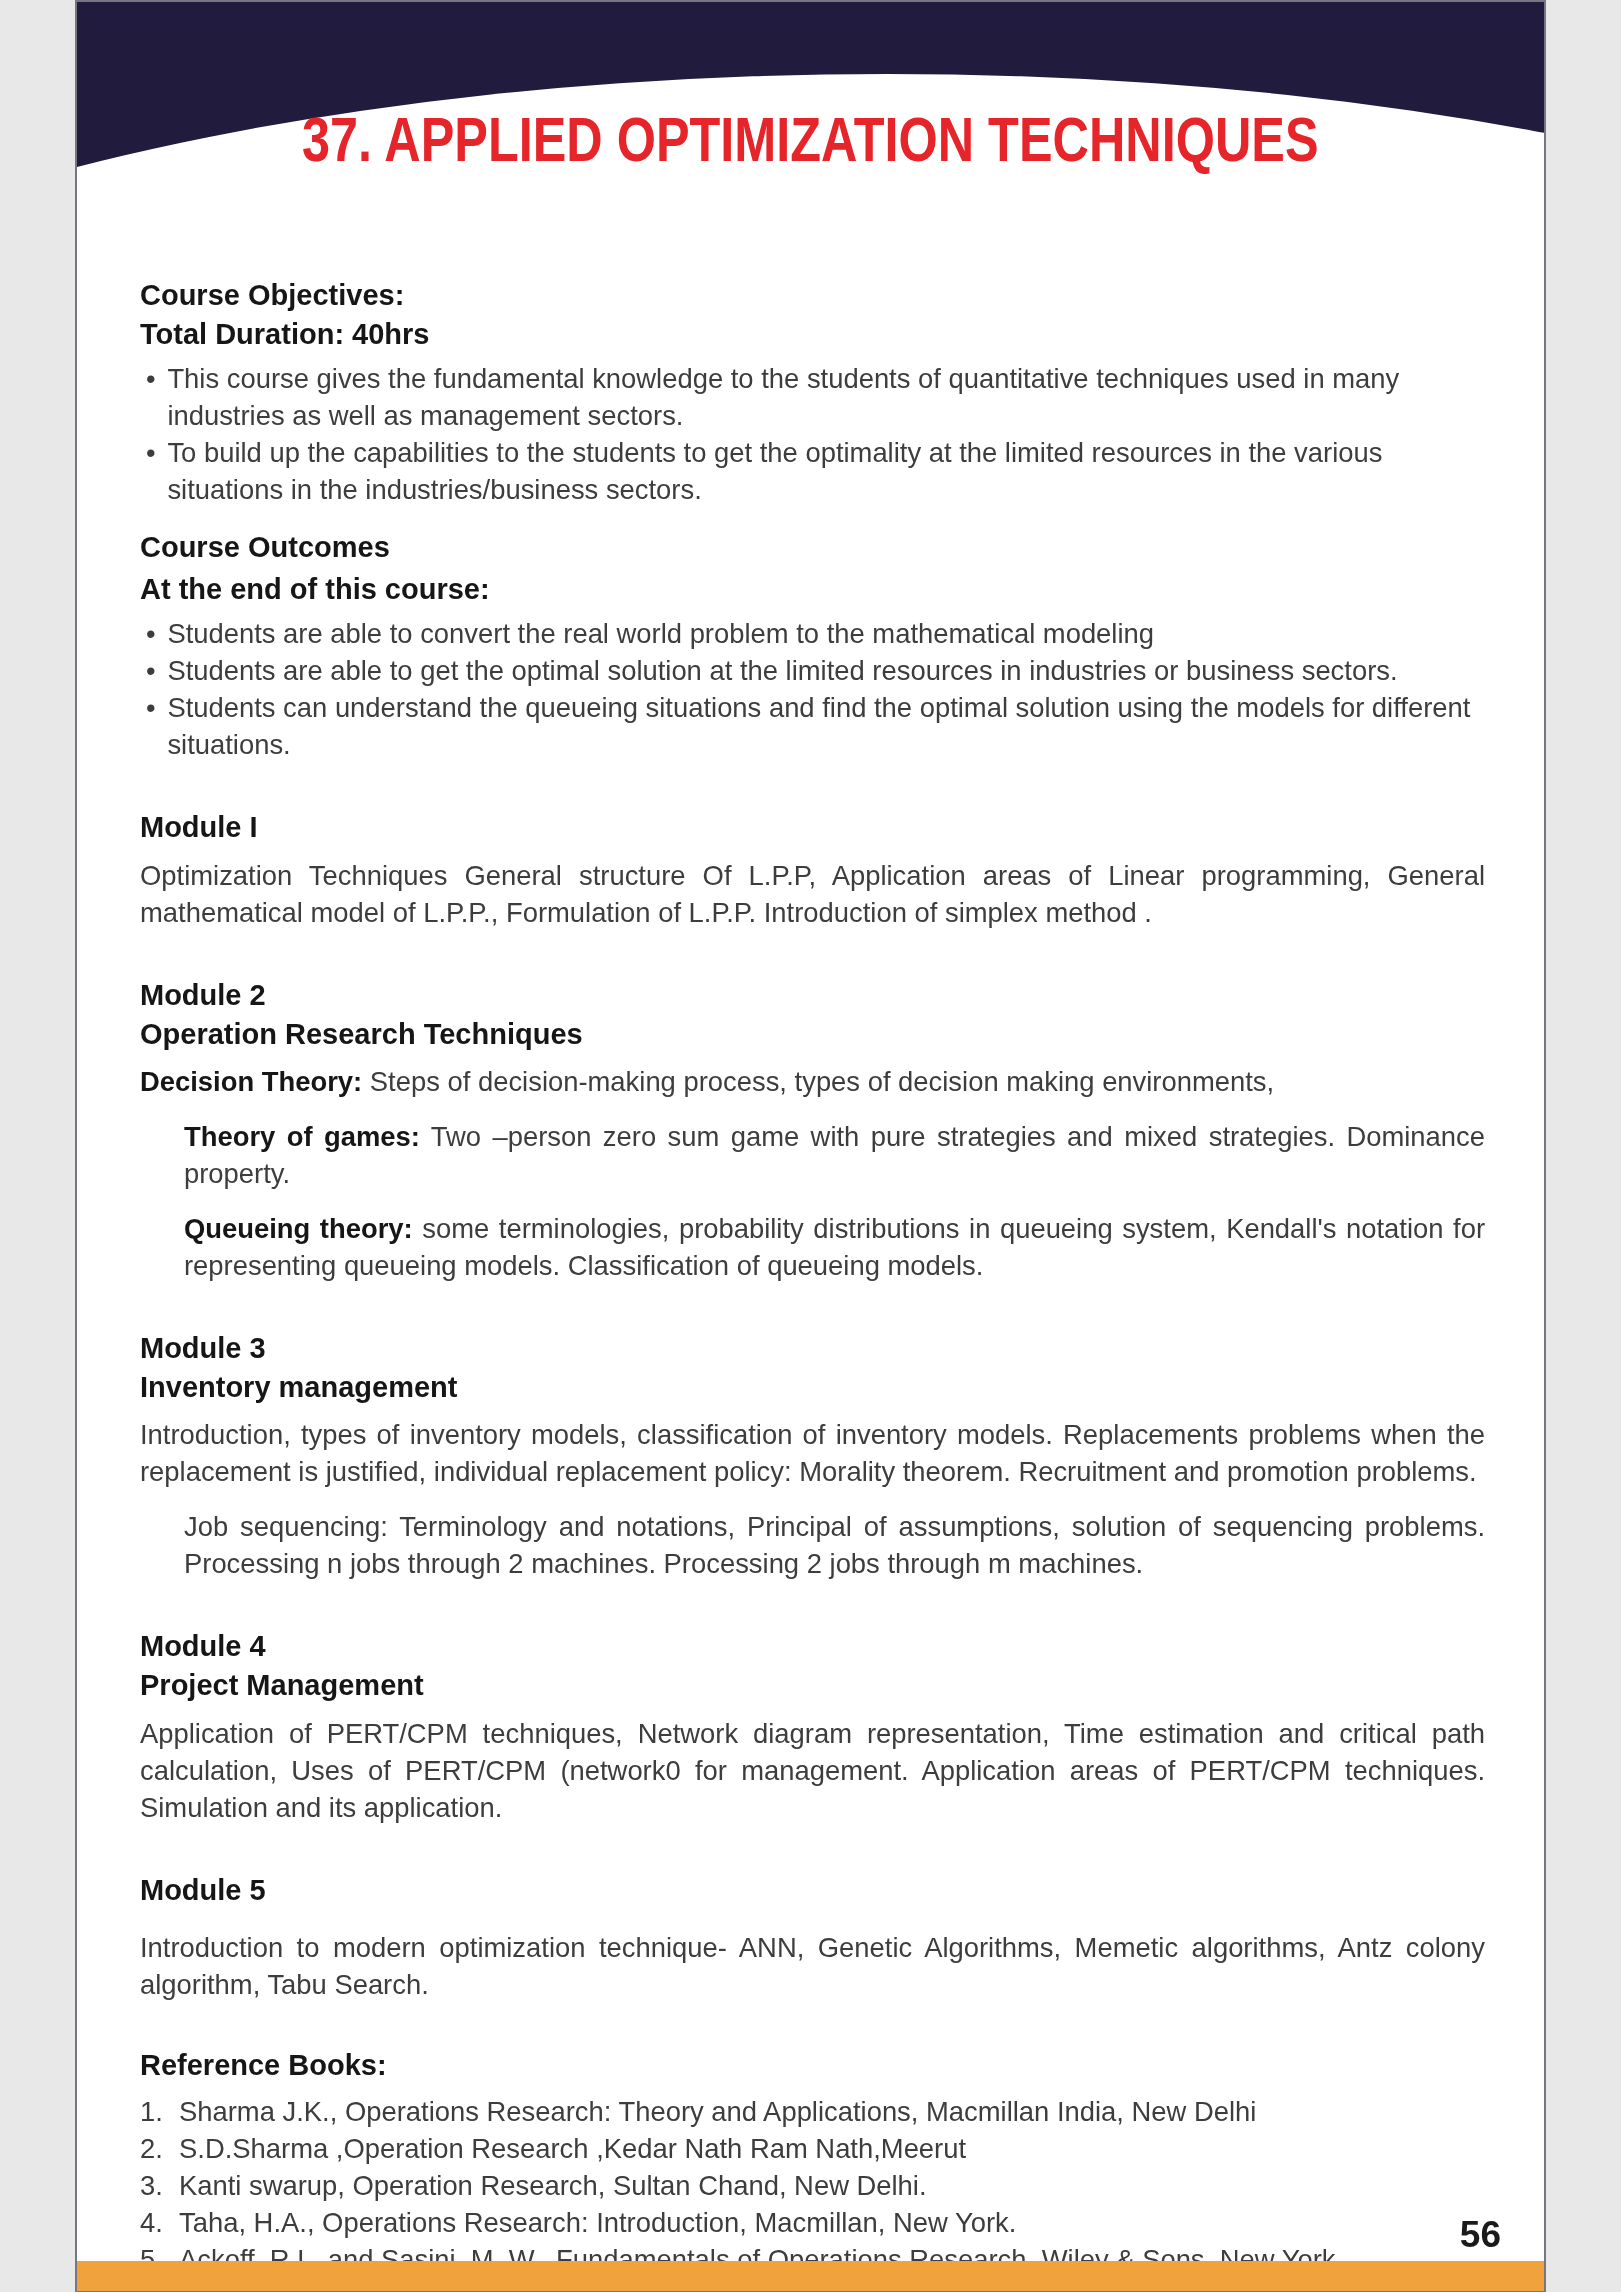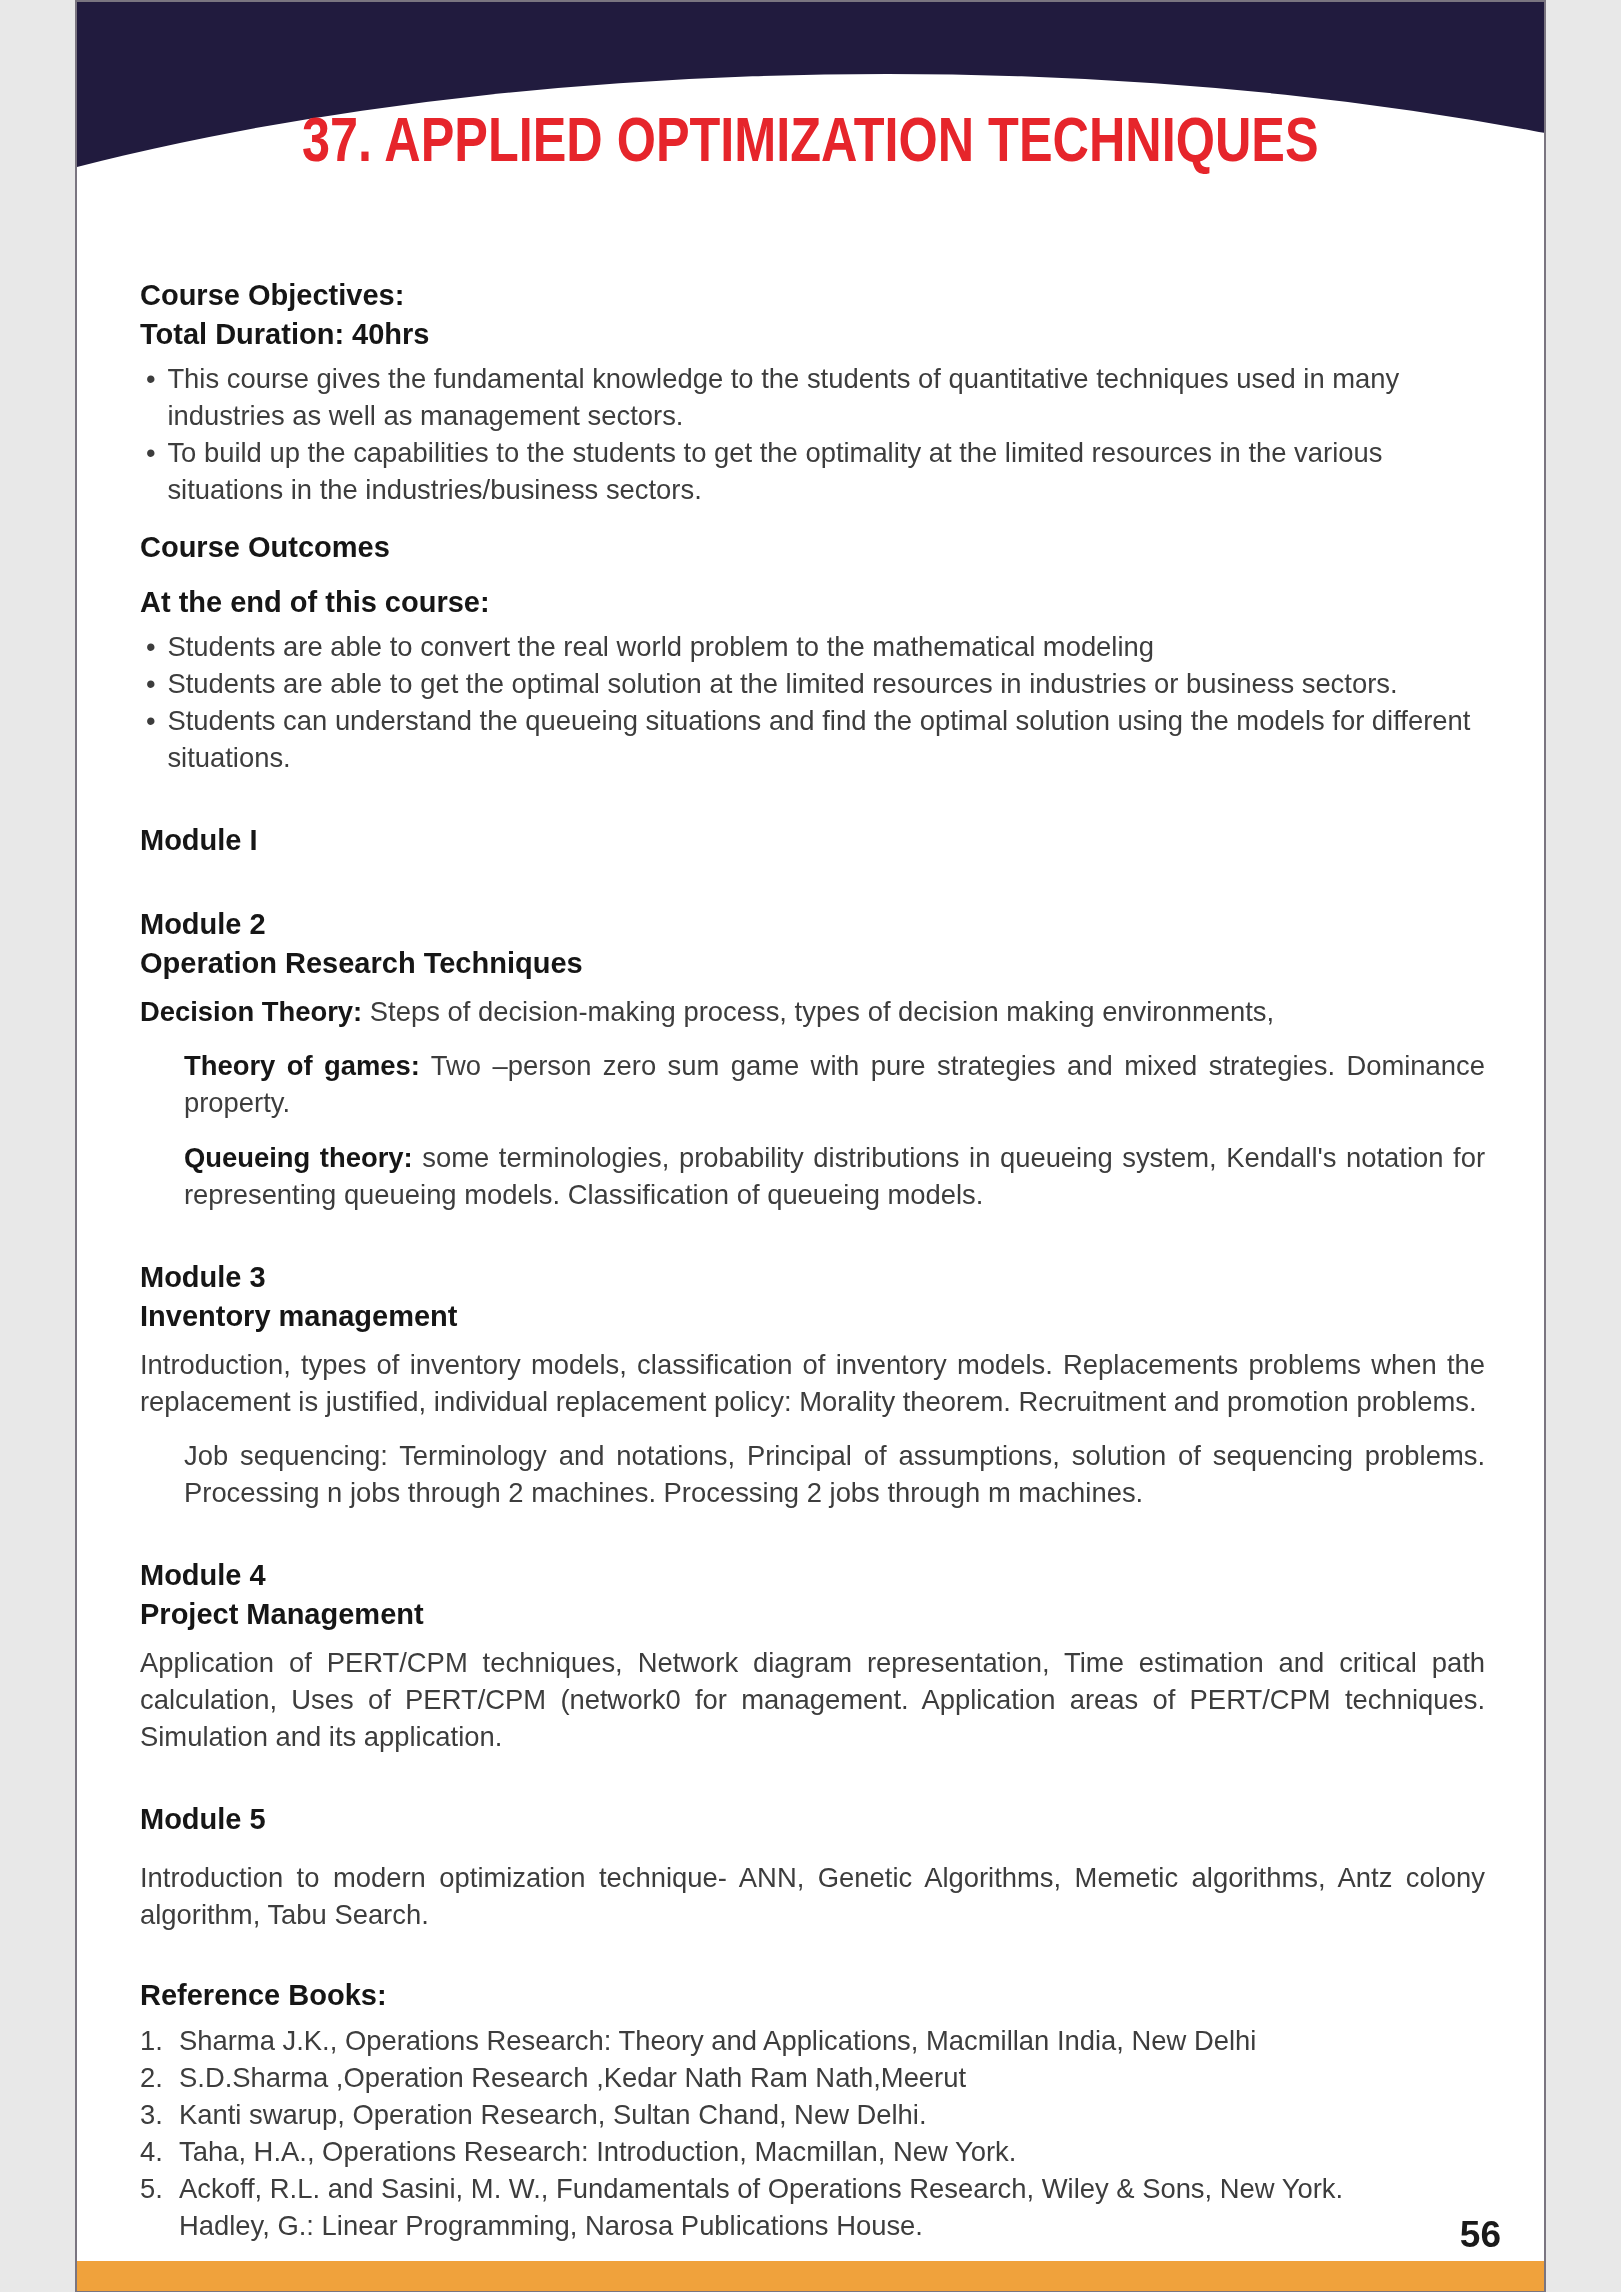--- a/index.html
+++ b/index.html
@@ -27,21 +27,21 @@
   .content {
     padding:0 59px 0 63px; color:var(--text,#3d3d3d);
     font-size:27.4px; line-height:37px;
   }
   h2 { color:var(--heading,#161616); font-size:29px; line-height:39px; font-weight:bold; }
   .obj-row { display:flex; justify-content:space-between; align-items:baseline; margin-top:29px;flex-direction:column; }
   ul.bullets { list-style:none; margin-top:5.9px; }
   ul.bullets li { position:relative; padding-left:27.4px; }
   ul.bullets li::before { content:"\2022"; position:absolute; left:5.9px; }
   .outcomes-heading { margin-top:20px; }
-  .outcomes-sub { margin-top:16px; }
+  .outcomes-sub { margin-top:3px; }
   .module { margin-top:45px; }
   .module p { margin-top:9.8px; text-align:justify; }
   .module p + p { margin-top:17.6px;margin-left:44px; }
   .module p strong { color:var(--heading,#161616); }
   .module-sub { margin-top:0; }
   .refs-heading { margin-top:43px; }
   .refs { margin-top:7.8px; }
   .ref-row { display:flex; }
   .ref-num { flex:0 0 39px; }
   .ref-text { flex:1; }
@@ -80,20 +80,21 @@
     <h2 class="outcomes-heading">Course Outcomes</h2>
     <h2 class="outcomes-sub">At the end of this course:</h2>
     <ul class="bullets">
       <li>Students are able to convert the real world problem to the mathematical modeling</li>
       <li>Students are able to get the optimal solution at the limited resources in industries or business sectors.</li>
       <li>Students can understand the queueing situations and find the optimal solution using the models for different situations.</li>
     </ul>
 
     <section class="module">
       <h2>Module I</h2>
+      <p><strong></strong><span>Optimization Techniques General structure Of L.P.P, Application areas of Linear programming, General mathematical model of L.P.P., Formulation of L.P.P. Introduction of simplex method .</span></p>
     </section>
 
     <section class="module">
       <h2>Module 2</h2>
       <h2 class="module-sub">Operation Research Techniques</h2>
       <p><strong>Decision Theory:</strong><span> Steps of decision-making process, types of decision making environments,</span></p>
       <p><strong>Theory of games:</strong><span> Two –person zero sum game with pure strategies and mixed strategies. Dominance property.</span></p>
       <p><strong>Queueing theory:</strong><span> some terminologies, probability distributions in queueing system, Kendall's notation for representing queueing models. Classification of queueing models.</span></p>
     </section>
 

